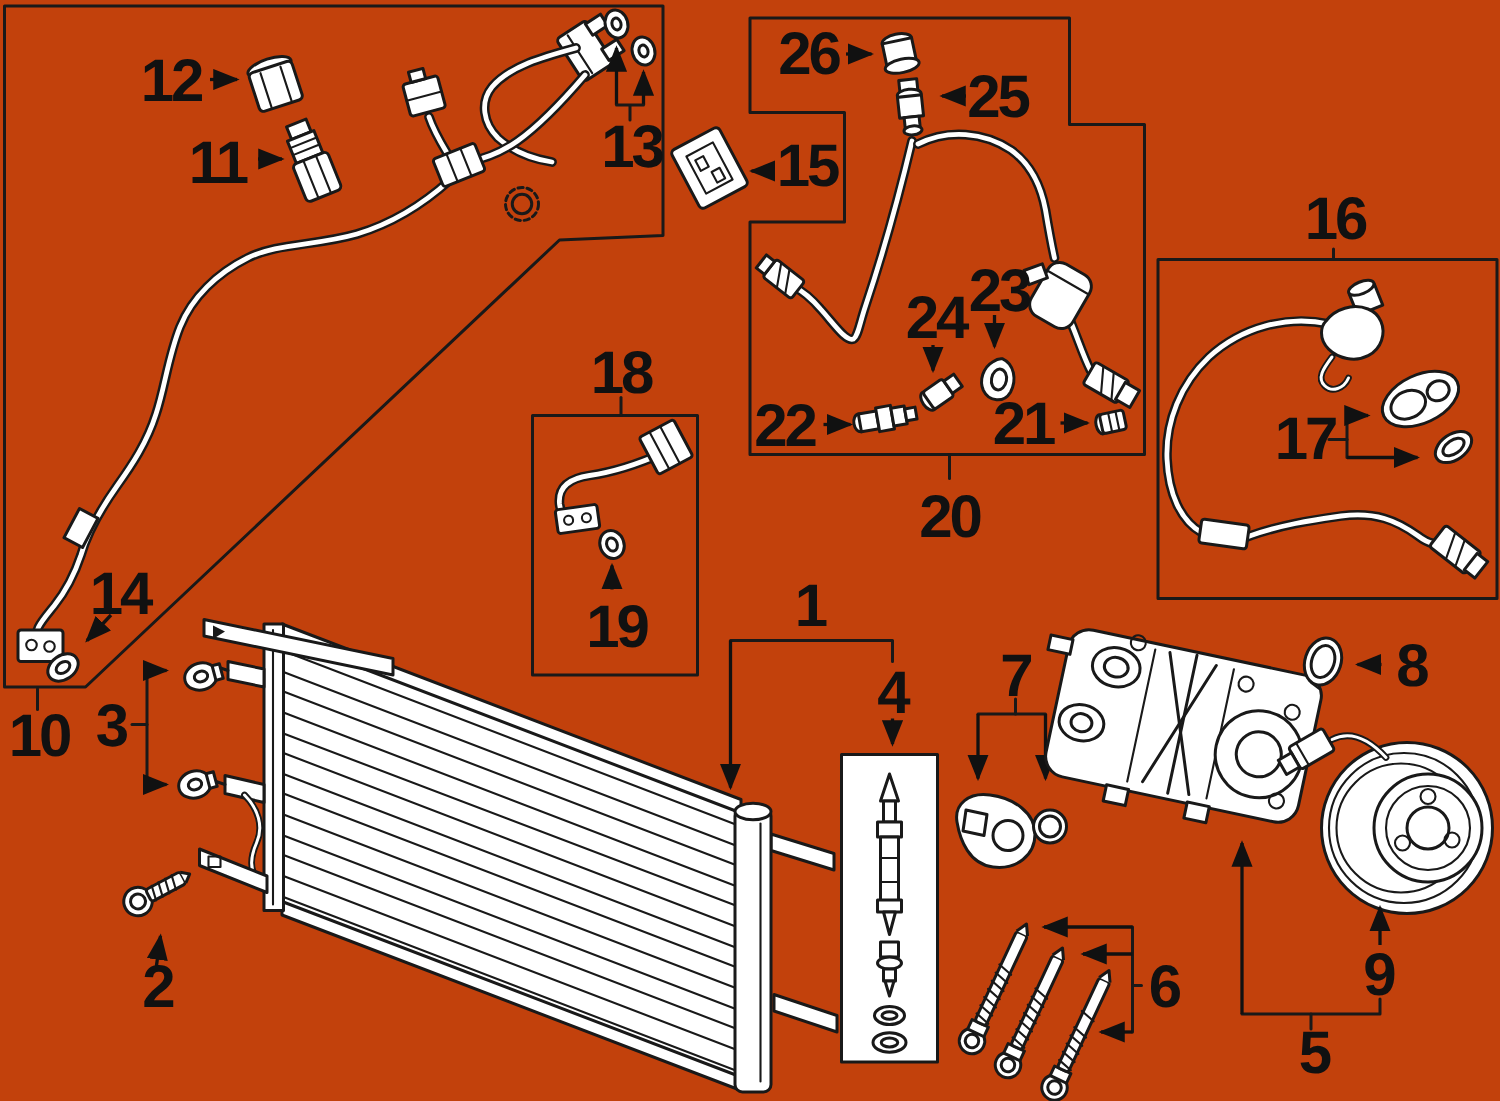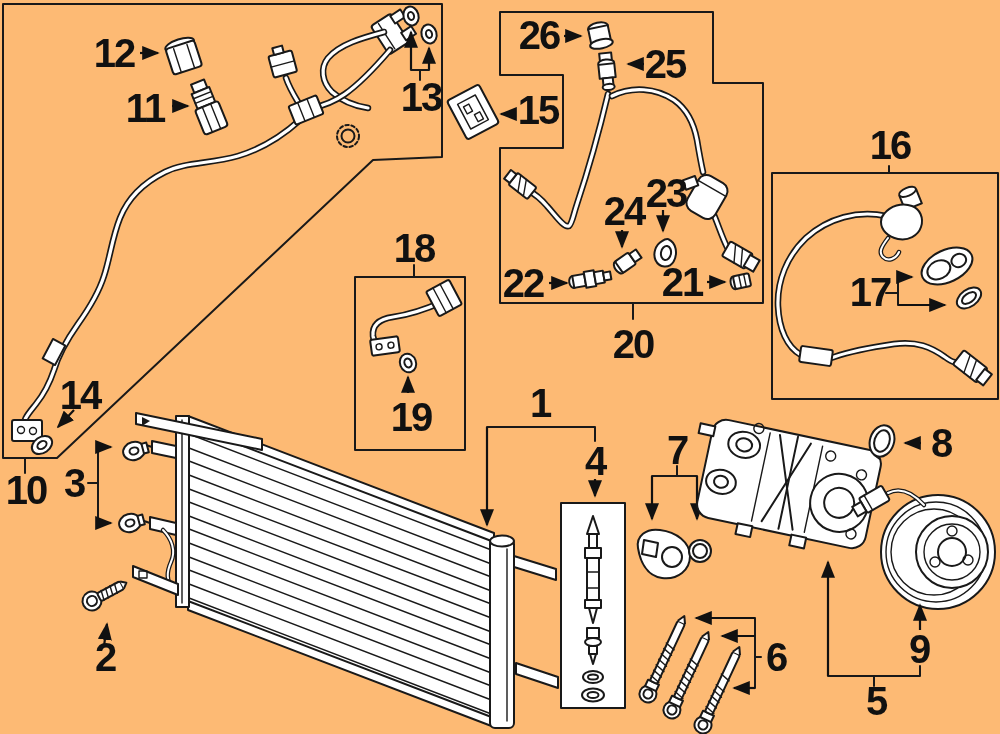--- a/index.html
+++ b/index.html
@@ -1,18 +1,18 @@
 <!DOCTYPE html>
 <html><head>
 <meta charset="utf-8">
 <style>
   :root{ --ink:#191919; }
   html,body{ margin:0; padding:0; background:#ffffff; }
   body{ width:1000px; height:734px; overflow:hidden; }
-  .stage{ position:relative; width:1000px; height:734px; background:#fdba74; }
+  .stage{ position:relative; width:1000px; height:734px; background:#c2410c; }
   svg{ display:block; }
   .lbl{ font-family:"Liberation Sans", sans-serif; font-weight:bold; font-size:40px;
         letter-spacing:-2px; fill:#111; text-anchor:middle; }
   .ln { fill:none; stroke:var(--ink); stroke-width:2; stroke-linecap:round; stroke-linejoin:round; }
   .lnf{ fill:#ffffff; stroke:var(--ink); stroke-width:2; stroke-linejoin:round; }
   .thin{ stroke-width:1.4; }
   .arrow{ fill:none; stroke:#111; stroke-width:2.2; marker-end:url(#ah); }
   .to { fill:none; stroke:var(--ink); stroke-width:6.5; stroke-linecap:round; }
   .ti { fill:none; stroke:#ffffff; stroke-width:3.2; stroke-linecap:round; }
   .tos{ fill:none; stroke:var(--ink); stroke-width:4.5; stroke-linecap:round; }

